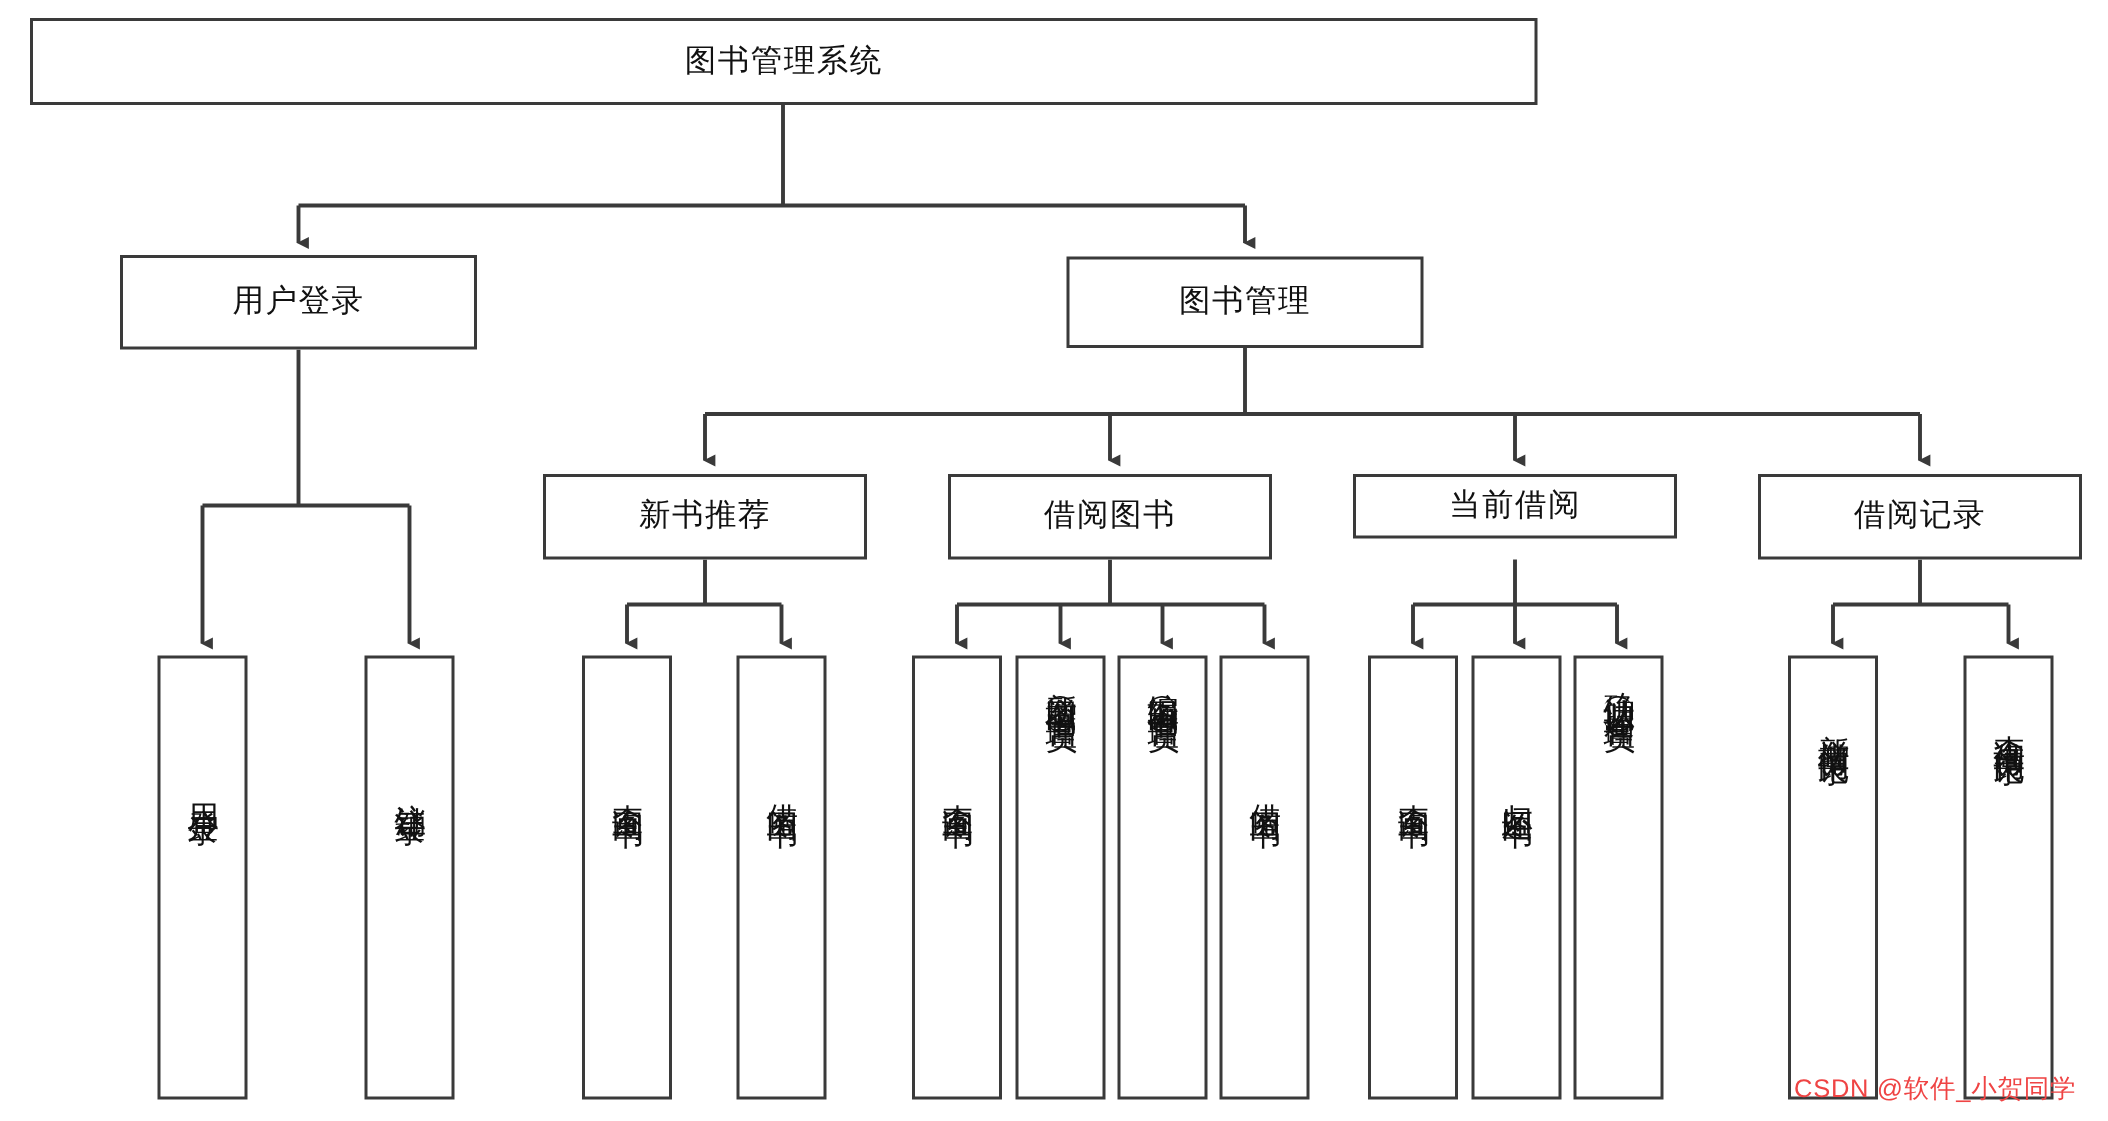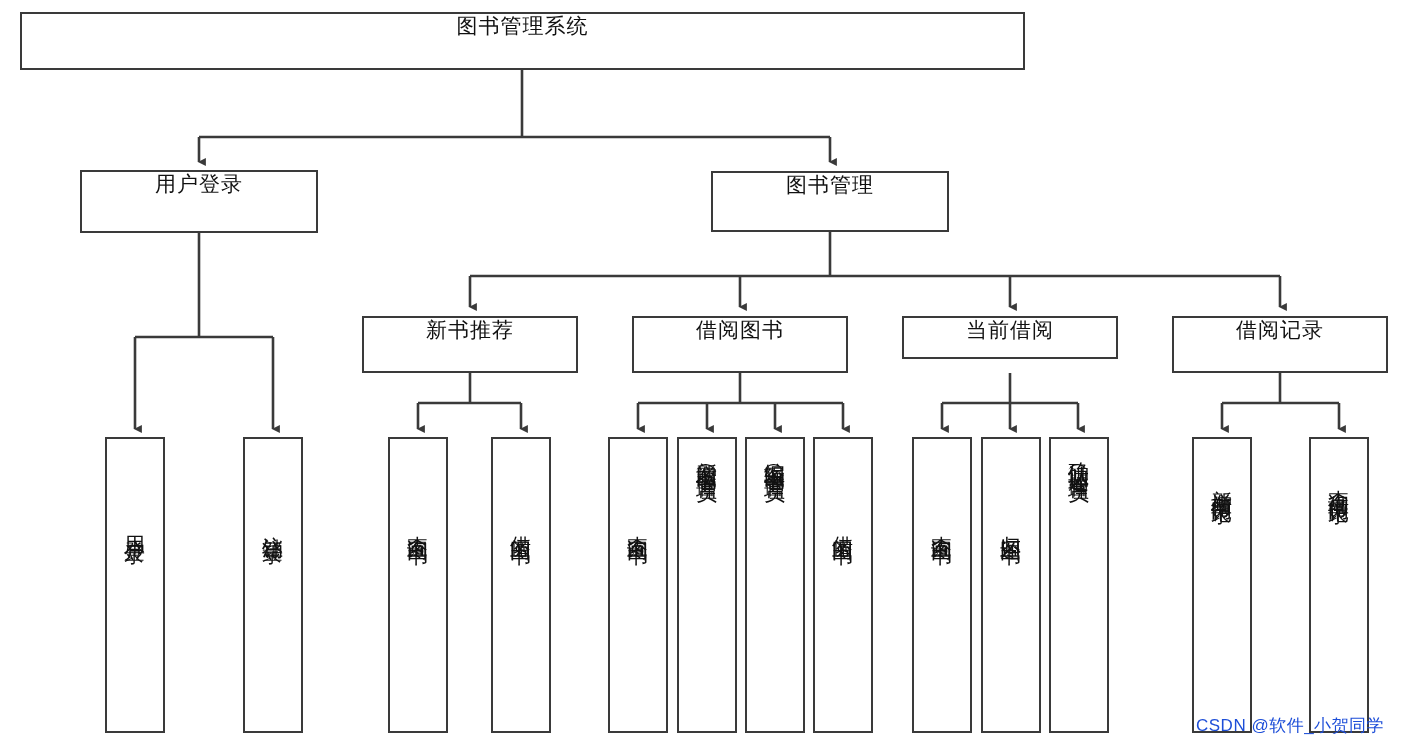--- a/index.html
+++ b/index.html
@@ -24,21 +24,21 @@
     width: 1405px;
     height: 747px;
     pointer-events: none;
   }
   .node {
     position: absolute;
     box-sizing: border-box;
     background: #ffffff;
     border: 2px solid #3a3a3a;
     display: flex;
-    align-items: flex-start;
+    align-items: center;
     justify-content: center;
     color: #111111;
   }
   .node-label {
     display: block;
     text-align: center;
     line-height: 1.18;
     white-space: pre-line;
   }
   
@@ -55,21 +55,21 @@
   .node.vert .node-label {
     writing-mode: vertical-rl;
     text-orientation: upright;
     font-size: 21px;
     letter-spacing: 3px;
     line-height: 1;
     text-align: left;
   }
   .watermark {
     position: absolute;
-    color: #1d4ed8;
+    color: #ef4444;
     font-size: 17px;
     white-space: nowrap;
     letter-spacing: 0.5px;
   }
 </style>
 </head>
 <body>
 
 <div id="canvas">
 

